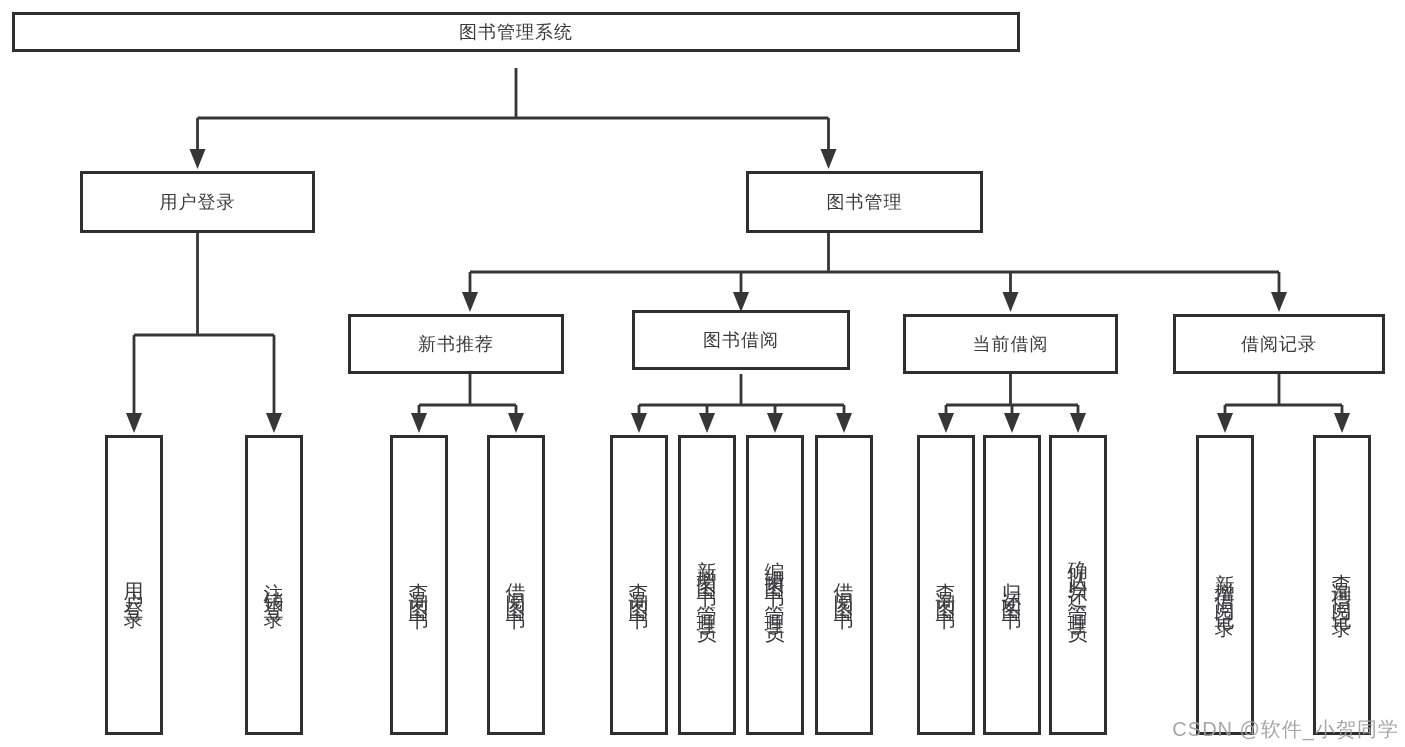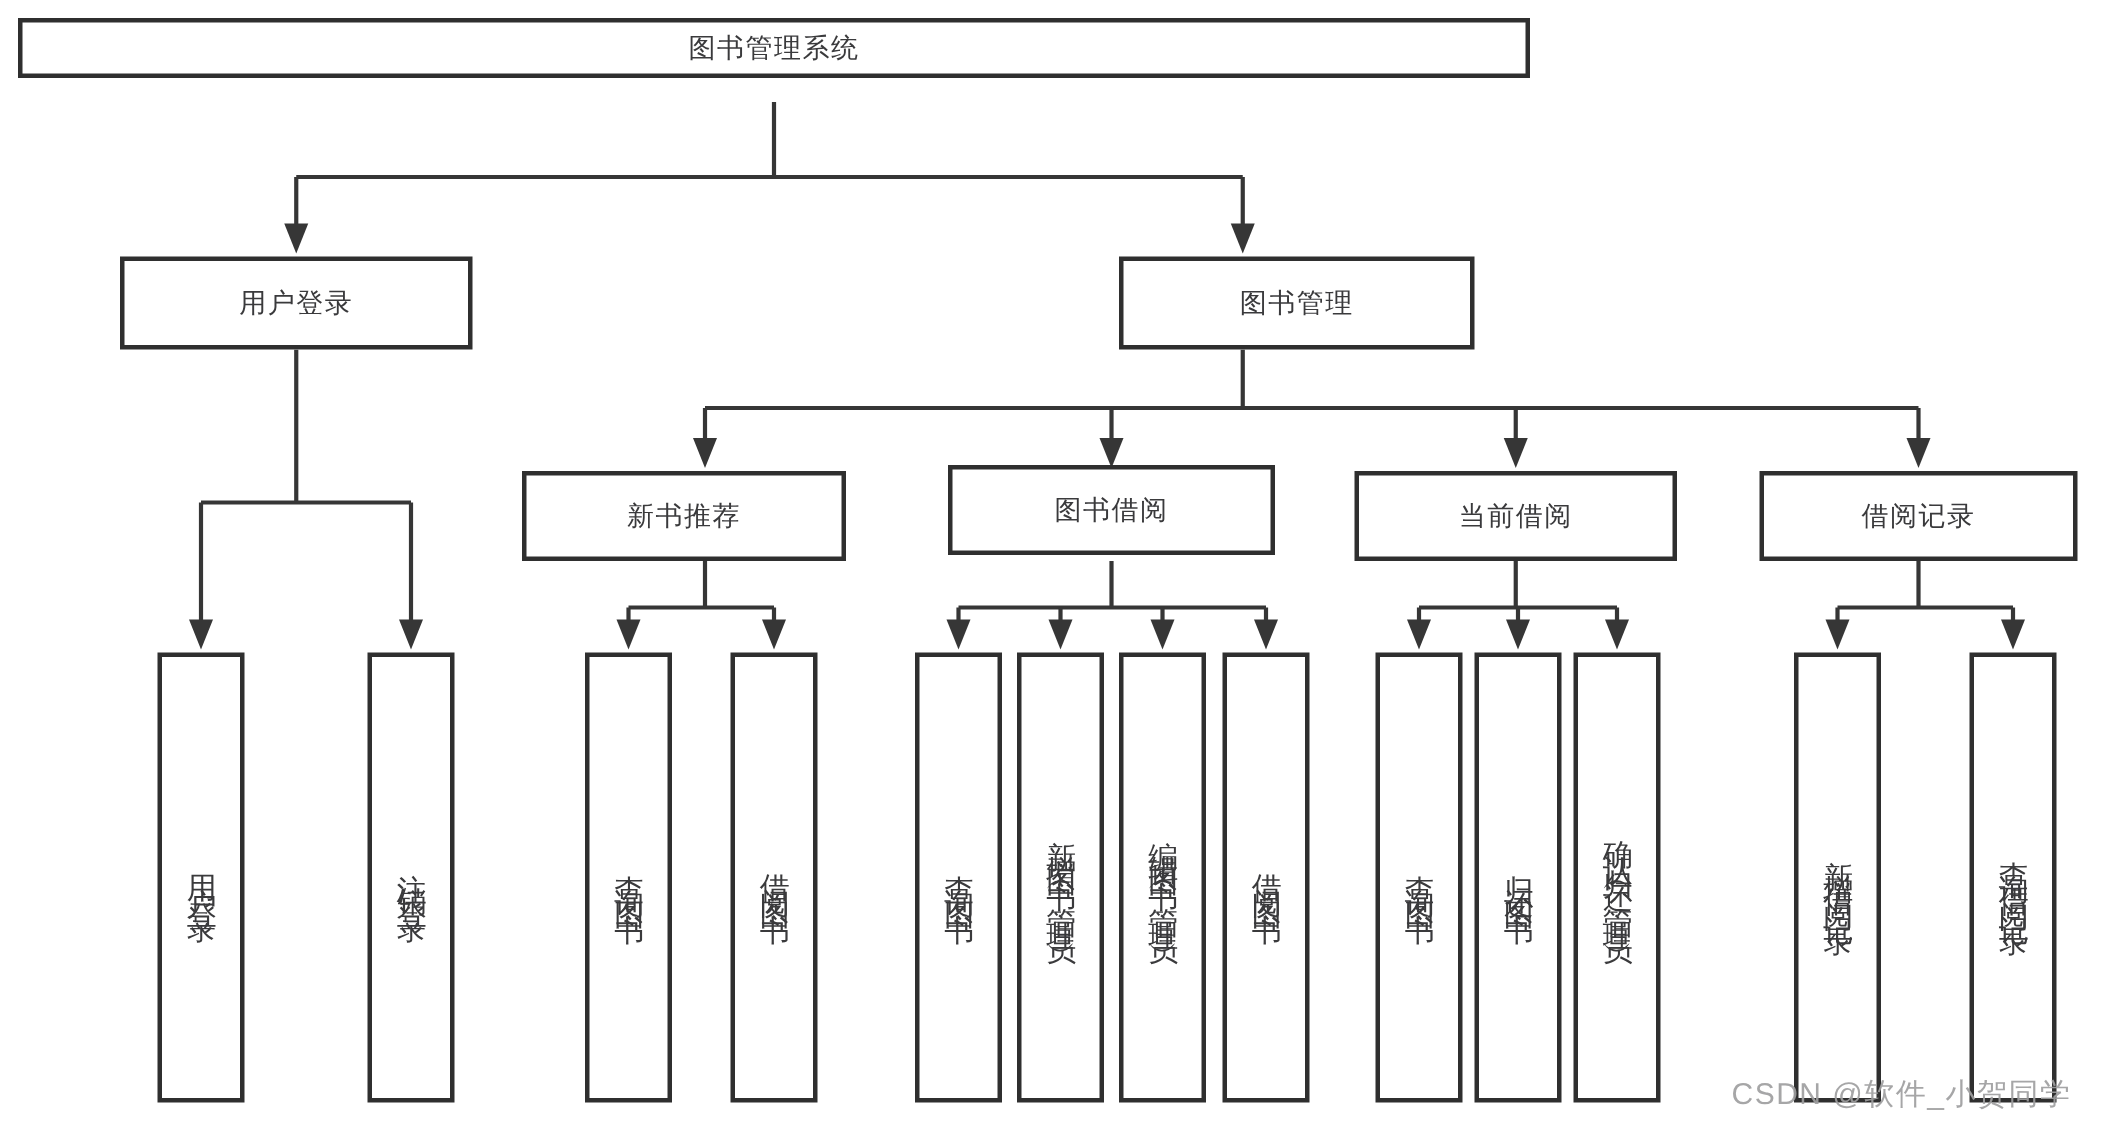--- a/index.html
+++ b/index.html
@@ -35,21 +35,21 @@
     font-size: 20px;
   }
   .leaf .vtext {
     writing-mode: vertical-rl;
     letter-spacing: 9px;
     line-height: 1;
     white-space: nowrap;
   }
   #watermark {
     position: absolute;
-    right: 24px;
+    right: 6px;
     bottom: 4px;
     font-size: 20px;
     color: rgba(158, 158, 160, 0.92);
     letter-spacing: 1px;
     z-index: 3;
     user-select: none;
     margin-top: 32px;
   }
   svg line, svg polyline { stroke: #363636; stroke-width: 2.8; fill: none; }
   svg polygon { fill: #363636; stroke: none; }

